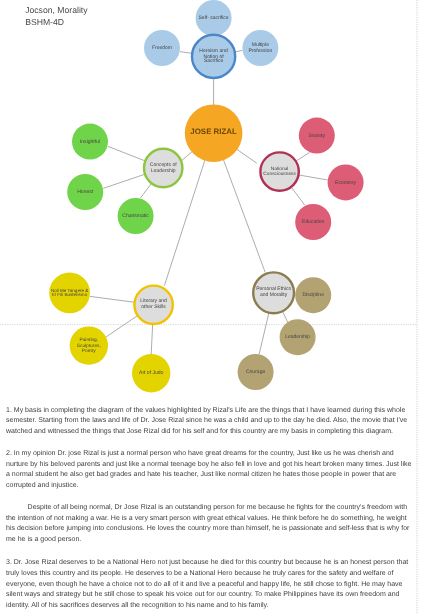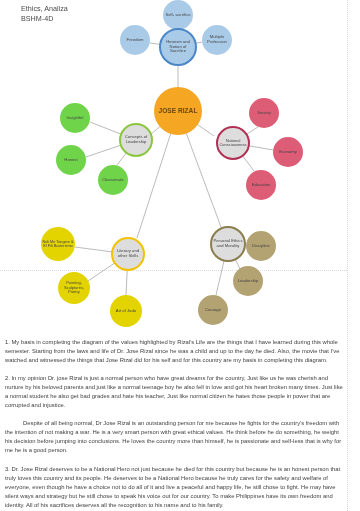--- a/index.html
+++ b/index.html
@@ -52,21 +52,21 @@
   }
   .essay p{margin:0 0 9px 0;}
   .essay p.indent{text-indent:18px;}
 </style>
 </head>
 <body>
 
 <div class="page-guide-v"></div>
 <div class="page-guide-h"></div>
 
-<div class="student-header">Ethics, Analiza
+<div class="student-header">Jocson, Morality
 BSHM-4D</div>
 
 <div class="diagram" id="diagram-root">
     <svg width="347" height="320">
       <line x1="178" y1="95" x2="178" y2="50" stroke="#a9a9a9" stroke-width="0.8"></line>
       <line x1="178" y1="31" x2="178" y2="14" stroke="#a9a9a9" stroke-width="0.8"></line>
       <line x1="178" y1="31" x2="150" y2="27" stroke="#a9a9a9" stroke-width="0.8"></line>
       <line x1="178" y1="31" x2="202" y2="26" stroke="#a9a9a9" stroke-width="0.8"></line>
       <line x1="178" y1="95" x2="150" y2="119" stroke="#a9a9a9" stroke-width="0.8"></line>
       <line x1="136" y1="124" x2="90" y2="106" stroke="#a9a9a9" stroke-width="0.8"></line>

